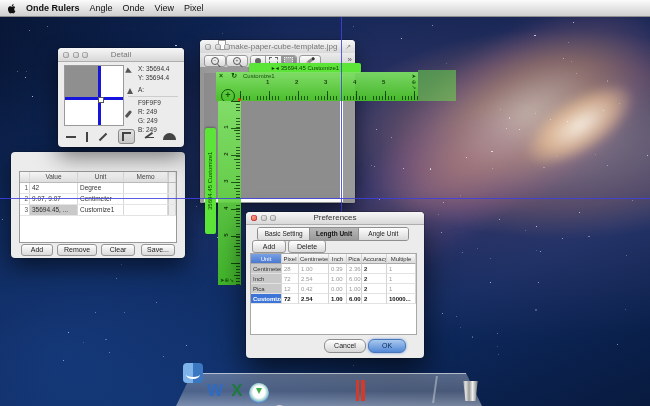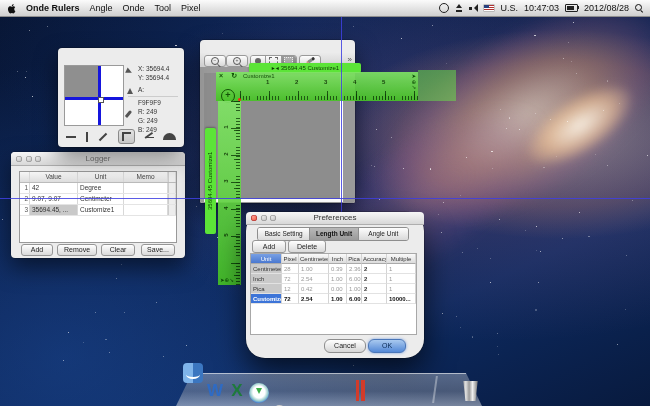--- a/index.html
+++ b/index.html
@@ -145,21 +145,21 @@
   .rl-endicons{position:absolute;font-size:5.5px;color:#0d4f00;line-height:5.5px;text-align:center;}
   #rl-tooltip-v{position:absolute;left:205px;top:128px;width:11px;height:106px;background:#5ce438;border-radius:2px;
     box-shadow:0 1px 2px rgba(0,0,0,.3);writing-mode:vertical-rl;transform:rotate(180deg);
     font-size:6px;line-height:11px;color:#0a3a00;text-align:center;white-space:nowrap;}
   #rl-reddot{position:absolute;left:238px;top:98px;width:3px;height:3px;background:#ff2418;border-radius:50%;}
   
   #cross-h{position:absolute;left:0;top:198px;width:650px;height:1px;background:rgba(64,64,226,.85);z-index:9;}
   #cross-v{position:absolute;left:341px;top:16px;width:1px;height:196px;background:rgba(64,64,226,.85);z-index:9;}
   
   #prefs-win{left:246px;top:212px;width:178px;height:146px;z-index:20;
-    box-shadow:0 14px 30px rgba(0,0,0,.65),0 0 0 .5px rgba(0,0,0,.4);border-radius:19px;}
+    box-shadow:0 14px 30px rgba(0,0,0,.65),0 0 0 .5px rgba(0,0,0,.4);}
   #prefs-tabs{position:absolute;left:11px;top:15px;width:150px;height:12px;display:flex;
     border:1px solid #8e8e8e;border-radius:3px;overflow:hidden;font-size:6.5px;line-height:12px;text-align:center;color:#222;}
   .ptab{background:linear-gradient(#fdfdfd,#d9d9d9);border-right:1px solid #8e8e8e;}
   .ptab:last-child{border-right:none;}
   .ptab.on{background:linear-gradient(#b8b8b8,#9a9a9a);color:#111;font-weight:bold;}
   #pf-table{position:absolute;left:4px;top:41px;width:165px;height:80px;background:#fff;border:1px solid #a8a8a8;font-size:6px;color:#333;}
   .pf-row{display:grid;grid-template-columns:31px 17px 30px 18px 15px 25px 1fr;height:10px;line-height:10px;}
   .pf-cell{border-right:1px solid #d4d4d4;border-bottom:1px solid #e2e2e2;padding:0 2px;overflow:hidden;white-space:nowrap;}
   .pf-head .pf-cell{background:linear-gradient(#fafafa,#dcdcdc);border-bottom:1px solid #aaa;color:#333;text-align:center;padding:0 1px;}
   .pf-head .pf-cell.unitcol{background:linear-gradient(#78a0e4,#4a78d0);color:#fff;}
@@ -338,36 +338,33 @@
   <div id="cross-v"></div>
 
   <div id="menubar">
     <div class="mb-left">
       <span class="apple">
         <svg viewBox="0 0 16 16" width="10" height="11">
             <path d="M11.6 8.6c0-1.8 1.5-2.7 1.6-2.7-.9-1.3-2.2-1.5-2.7-1.5-1.1-.1-2.2.7-2.8.7-.6 0-1.5-.7-2.4-.7C4 4.4 2.8 5.2 2.1 6.4c-1.3 2.3-.3 5.7 1 7.6.6.9 1.3 1.9 2.3 1.9.9 0 1.3-.6 2.4-.6s1.4.6 2.4.6 1.6-.9 2.2-1.8c.7-1 1-2 1-2.1-.1 0-1.8-.7-1.8-3.4zM9.9 3.1c.5-.6.8-1.5.7-2.3-.7 0-1.6.5-2.1 1.1-.5.5-.9 1.4-.8 2.2.9.1 1.7-.4 2.2-1z" fill="#111"></path>
           </svg>
       </span>
       <span class="appname">Onde Rulers</span>
-      <span id="menu-items"><span class="mitem">Angle</span><span class="mitem">Onde</span><span class="mitem">Tool</span><span class="mitem">Pixel</span></span>
-    </div>
-    <div class="mb-right">
-      <span class="sync"></span>
-      <span class="eject"></span>
-      <span class="vol"></span>
-      <span class="flag"></span>
-      <span>U.S.</span>
-      <span>10:47:03</span>
-      <span class="battery"></span>
-      <span>2012/08/28</span>
-      <span class="spot"></span>
+      <span id="menu-items"><span class="mitem">Angle</span><span class="mitem">Onde</span><span class="mitem">View</span><span class="mitem">Pixel</span></span>
     </div>
   </div>
 
   <div class="win" id="detail-win">
+    <div class="tbar">
+      <span class="lights">
+        <span class="lt"></span>
+        <span class="lt"></span>
+        <span class="lt"></span>
+      </span>
+      <span>Detail</span>
+    </div>
     <div id="mag-box">
       <div id="mag-gray"></div>
       <div id="mag-v"></div>
       <div id="mag-h"></div>
       <div id="mag-handle"></div>
     </div>
     <span class="dicon i-cursor" style="left:68px;top:21px"></span>
     <span class="dval" style="left:80px;top:17px"><span>X:</span> <span>35694.4</span></span>
     <span class="dval" style="left:80px;top:26px"><span>Y:</span> <span>35694.4</span></span>
     <span class="dicon i-tri" style="left:69px;top:37px"></span>
@@ -384,28 +381,20 @@
       <span class="d-diag"></span>
       <span class="selbox">
           <span class="d-corner"></span>
         </span>
       <span class="d-angle"></span>
       <span class="d-dome"></span>
     </div>
   </div>
 
   <div class="win" id="logger-win">
-    <div class="tbar">
-      <span class="lights">
-        <span class="lt"></span>
-        <span class="lt"></span>
-        <span class="lt"></span>
-      </span>
-      <span>Logger</span>
-    </div>
     <div id="lg-table">
       <div class="lg-row lg-head">
         <span class="lg-cell"></span>
         <span class="lg-cell">Value</span>
         <span class="lg-cell">Unit</span>
         <span class="lg-cell">Memo</span>
         <span class="lg-cell lg-scroll"></span>
       </div>
       <div class="lg-body" id="lg-body">
           <div class="lg-row">
@@ -433,20 +422,29 @@
     </div>
     <div id="lg-btns">
       <span class="btn" style="left:10px;width:30px">Add</span>
       <span class="btn" style="left:46px;width:38px">Remove</span>
       <span class="btn" style="left:90px;width:32px">Clear</span>
       <span class="btn" style="right:10px;width:32px">Save...</span>
     </div>
   </div>
 
   <div class="win" id="img-win">
+    <div class="tbar">
+      <span class="lights">
+        <span class="lt"></span>
+        <span class="lt"></span>
+        <span class="lt"></span>
+      </span>
+      <span class="doc-ico"></span><span>make-paper-cube-template.jpg</span>
+      <span id="win-resize">↗</span>
+    </div>
     <div id="img-toolbar">
       <span class="tb-btn zout" style="left:4px;width:20px">
           <span class="mag"></span>
         </span>
       <span class="tb-btn zin" style="left:26px;width:20px">
           <span class="mag"></span>
         </span>
       <span id="seg">
         <span class="seg-cell">
             <span class="hand-shape"></span>

